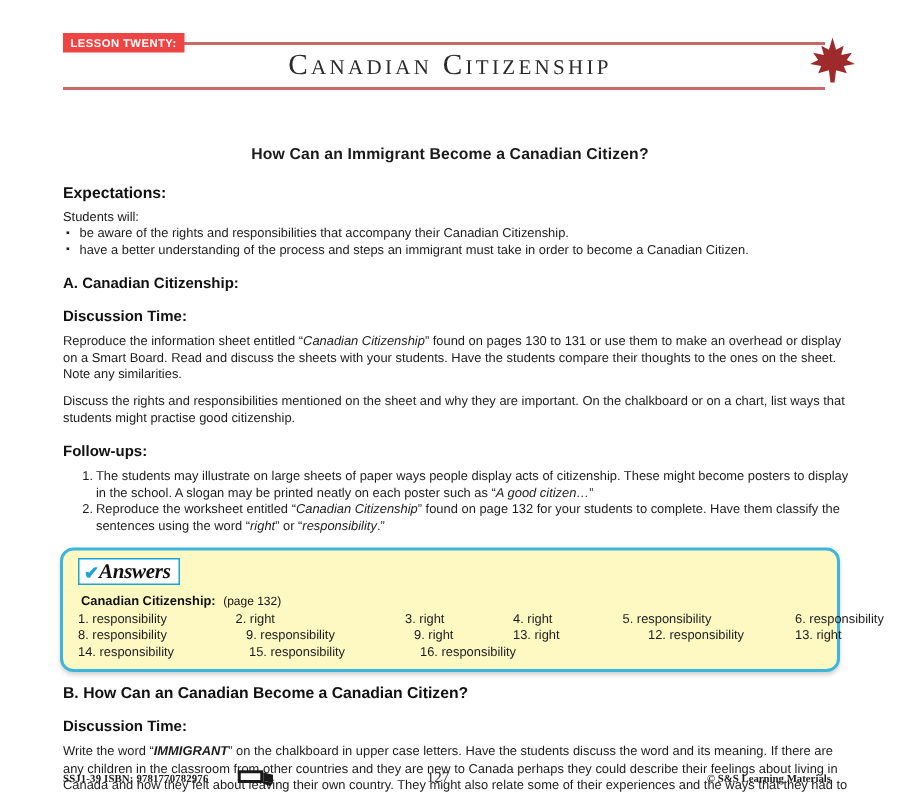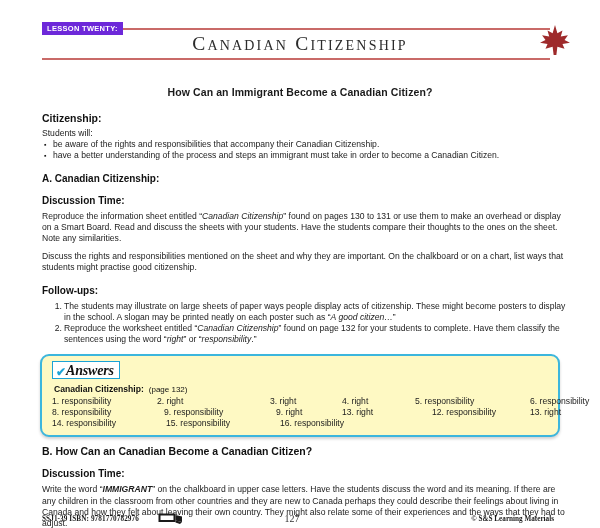--- a/index.html
+++ b/index.html
@@ -27,21 +27,21 @@
   
   .header {
     position: relative;
     height: 52px;
     margin-top: 22px;
   }
   .lesson-badge {
     position: absolute;
     left: 8px;
     top: 0px;
-    background: #6d28d9;
+    background: #ef4444;
     color: #ffffff;
     font-size: 7.5px;
     font-weight: bold;
     letter-spacing: 0.3px;
     padding: 2.5px 5px 2.5px 5px;
     line-height: 1;
     z-index: 3;
   }
   .rule-top {
     position: absolute;
@@ -79,21 +79,21 @@
     top: 1px;
     width: 34px;
     height: 34px;
   }
 
   .subtitle {
     text-align: center;
     font-size: 10.5px;
     font-weight: bold;
     color: #1a1a1a;
-    margin: 12px 0 14px 0;
+    margin: 23px 0 14px 0;
     letter-spacing: 0.1px;
   }
 
   
   .h-bold {
     font-size: 10.5px;
     font-weight: bold;
     margin: 0 0 6px 8px;
     color: #111;
   }
@@ -270,21 +270,21 @@
     <div class="rule-bottom"></div>
     <div class="lesson-badge">LESSON TWENTY:</div>
     <div class="header-title">Canadian Citizenship</div>
     <svg class="maple-leaf" viewBox="0 0 100 100">
       <path d="M50 6 L57 30 L72 22 L67 40 L88 36 L78 50 L94 58 L72 62 L78 76 L57 70 L54 94 L46 94 L43 70 L22 76 L28 62 L6 58 L22 50 L12 36 L33 40 L28 22 L43 30 Z" fill="#9e2a2b"></path>
     </svg>
   </div>
 
   <div class="subtitle">How Can an Immigrant Become a Canadian Citizen?</div>
 
-  <div class="h-bold tight">Citizenship:</div>
+  <div class="h-bold tight">Expectations:</div>
   <div class="lead">Students will:</div>
   <ul class="bullets">
     <li>be aware of the rights and responsibilities that accompany their Canadian Citizenship.</li>
     <li>have a better understanding of  the process and steps an immigrant must take in order to become a Canadian Citizen.</li>
   </ul>
 
   <div class="h-sec">A. Canadian Citizenship:</div>
   <div class="h-sec">Discussion Time:</div>
 
   <p class="body"><span>Reproduce the information sheet entitled “</span><i>Canadian Citizenship</i><span>” found on pages 130 to 131 or use them to make an overhead or display on a Smart Board. Read and discuss the sheets with your students. Have the students compare their thoughts to the ones on the sheet. Note any similarities.</span></p>

